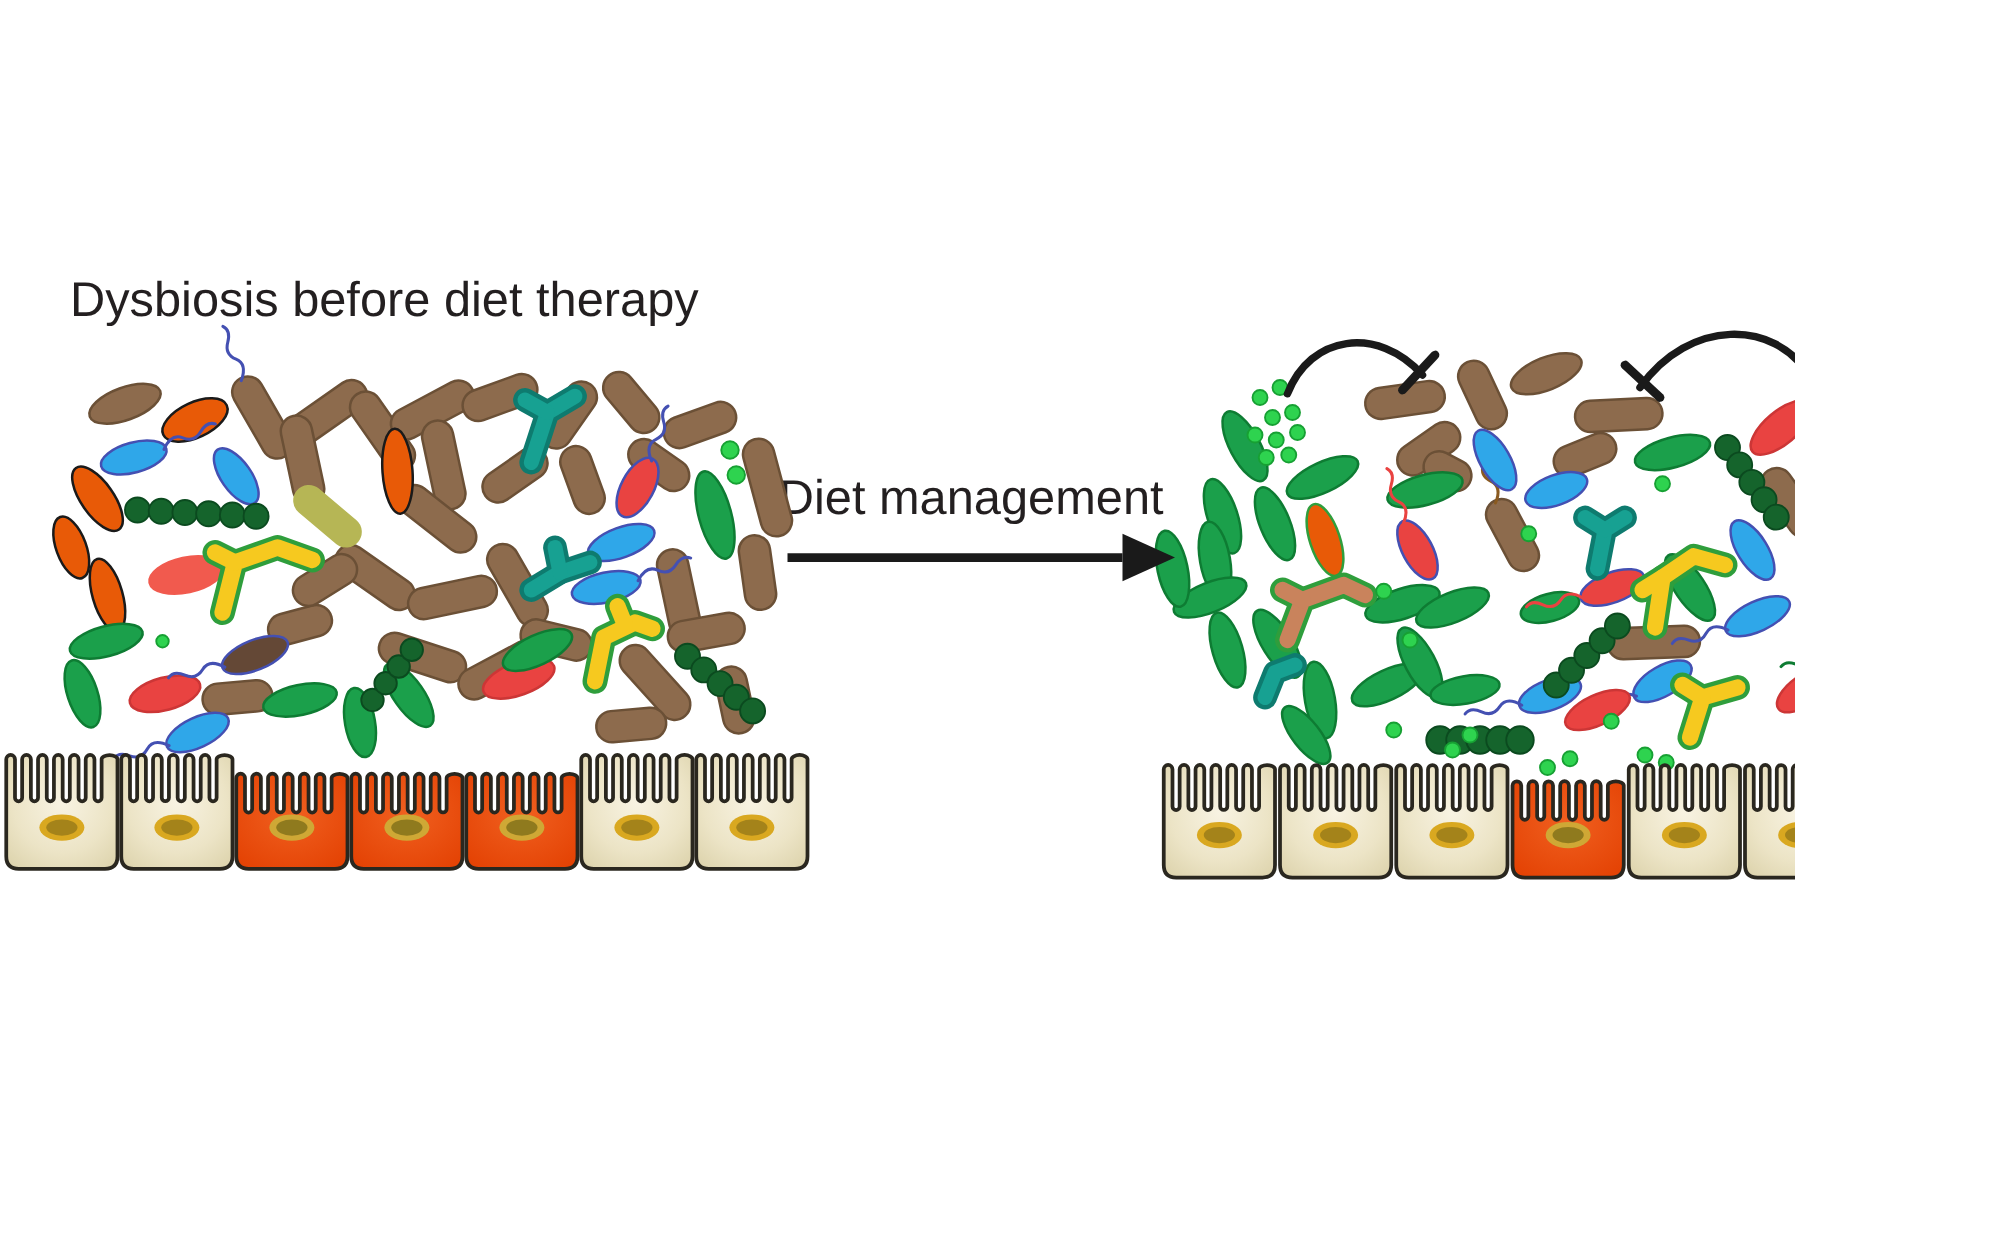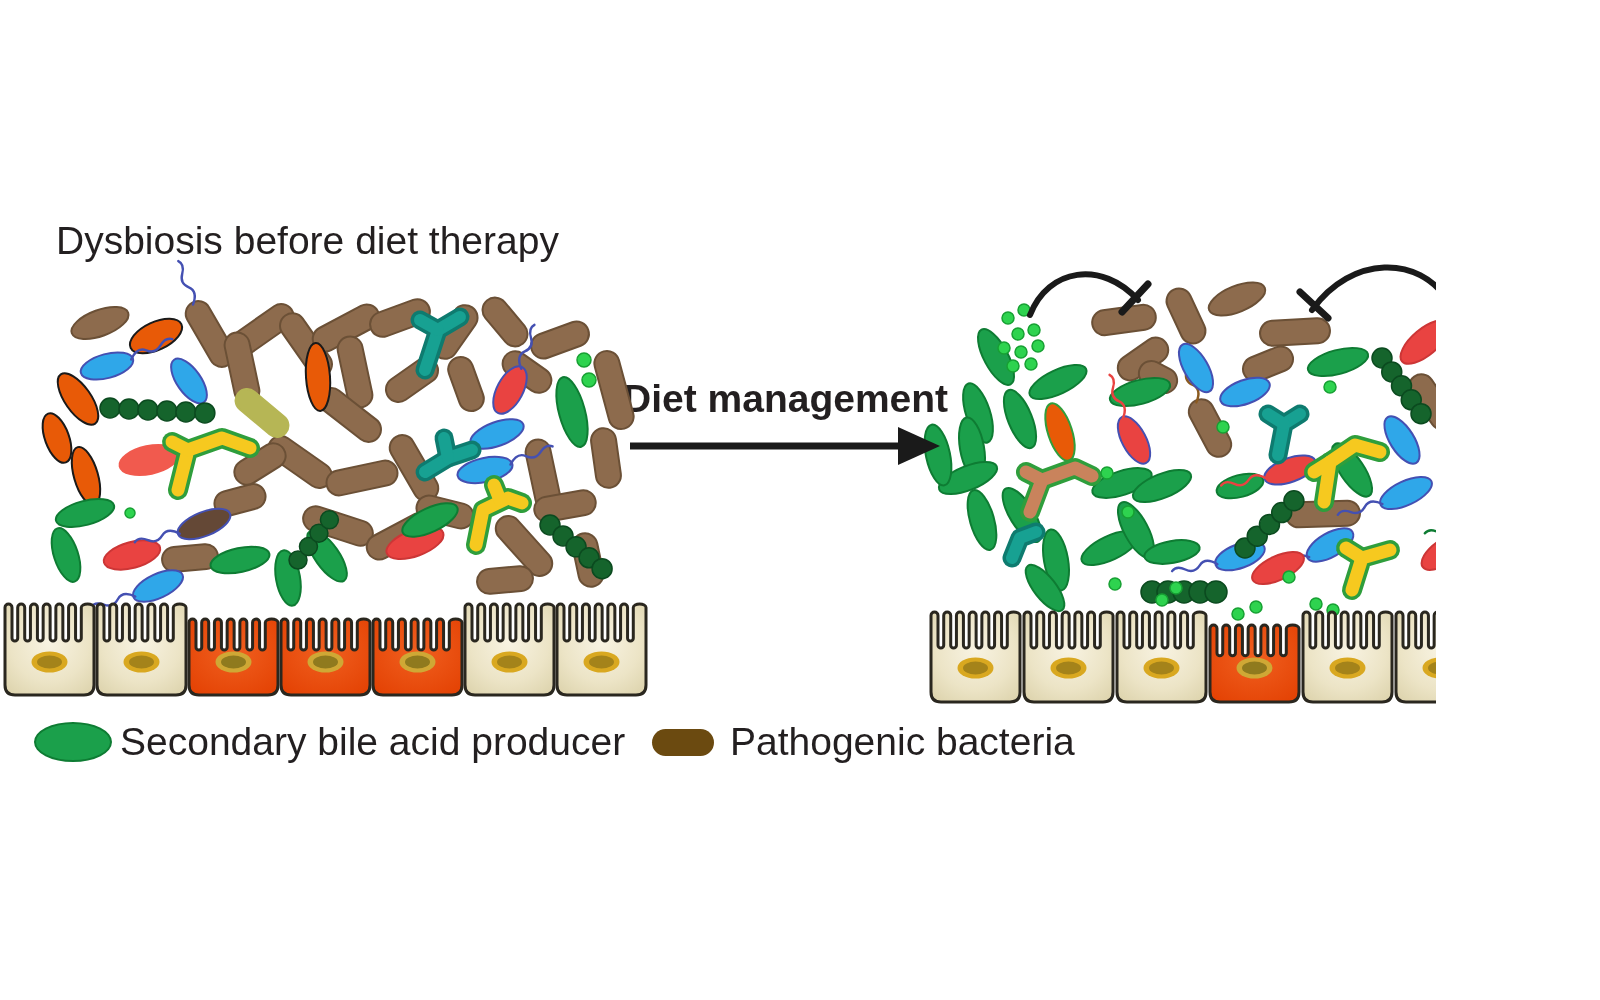--- a/index.html
+++ b/index.html
@@ -1,21 +1,21 @@
 <!DOCTYPE html>
 <html><head>
 <meta charset="utf-8">
 <style>
   html,body{margin:0;padding:0;background:#ffffff;}
   #figure{position:relative;width:1436px;height:1000px;background:#ffffff;overflow:hidden;
           font-family:"Liberation Sans",sans-serif;}
   .title{position:absolute;font-size:39px;color:#231f20;white-space:nowrap;line-height:1.1;}
   #title-left{left:56px;top:220px;}
   #title-right{left:950px;top:224px;}
-  #diet-label{left:623px;top:378px;font-weight:bold;}
+  #diet-label{left:623px;top:378px;}
   #scene{position:absolute;left:0;top:0;}
   .legend-item{position:absolute;display:flex;align-items:center;height:56px;top:714px;}
   .legend-label{font-size:39px;color:#231f20;white-space:nowrap;}
   #legend-item-producer{left:34px;}
   #legend-item-pathogen{left:652px;}
   #legend-item-bileacid{left:1140px;}
   .icon-oval{width:74px;height:36px;border-radius:50%;border:2px solid;margin-right:8px;}
   .icon-rod{width:62px;height:27px;border-radius:14px;margin-right:16px;}
   .icon-dot{width:17px;height:20px;border-radius:50%;border:2px solid;margin-right:17px;}
 </style>
@@ -590,21 +590,13 @@
           <path d="M 1447,300 C 1420,256 1352,254 1312,310" fill="none" stroke="#1a1a1a" stroke-width="6" stroke-linecap="round"></path>
           <path d="M 1300,292 L 1328,318" fill="none" stroke="#1a1a1a" stroke-width="7" stroke-linecap="round"></path>
         </g>
       </g>
       <g>
         <line x1="630" y1="446" x2="898" y2="446" stroke="#1a1a1a" stroke-width="7"></line>
         <polygon points="898,427 940,446 898,465" fill="#1a1a1a"></polygon>
       </g>
     </svg>
 
-  <div class="legend-item" id="legend-item-producer">
-    <div class="icon-oval" id="icon-oval" style="background: rgb(27, 160, 75); border-color: rgb(14, 124, 51);"></div>
-    <div class="legend-label">Secondary bile acid producer</div>
-  </div>
-  <div class="legend-item" id="legend-item-pathogen">
-    <div class="icon-rod" id="icon-rod" style="background: rgb(107, 74, 16);"></div>
-    <div class="legend-label">Pathogenic bacteria</div>
-  </div>
 </div>
 
 </body></html>

